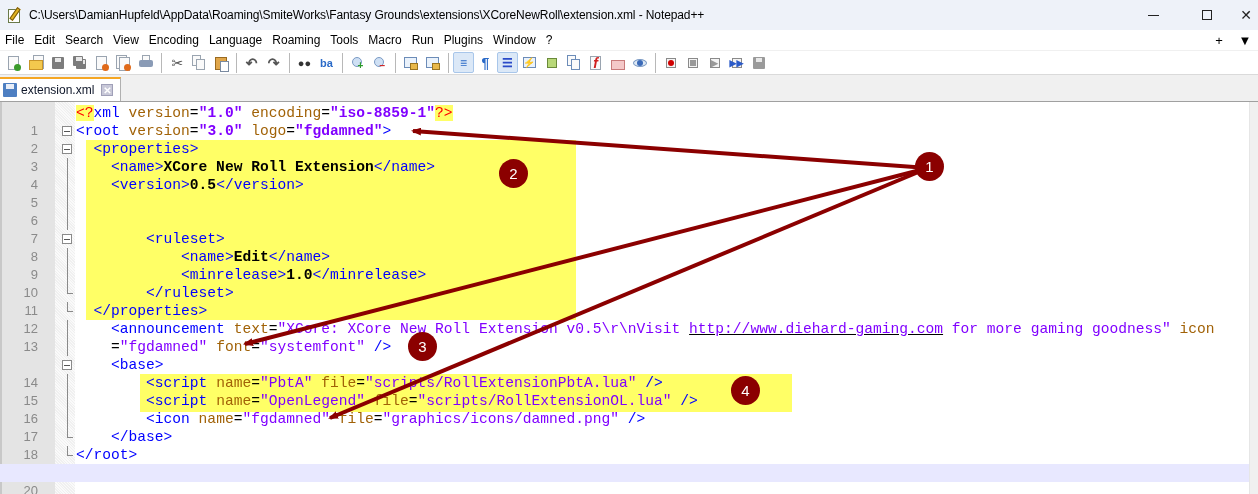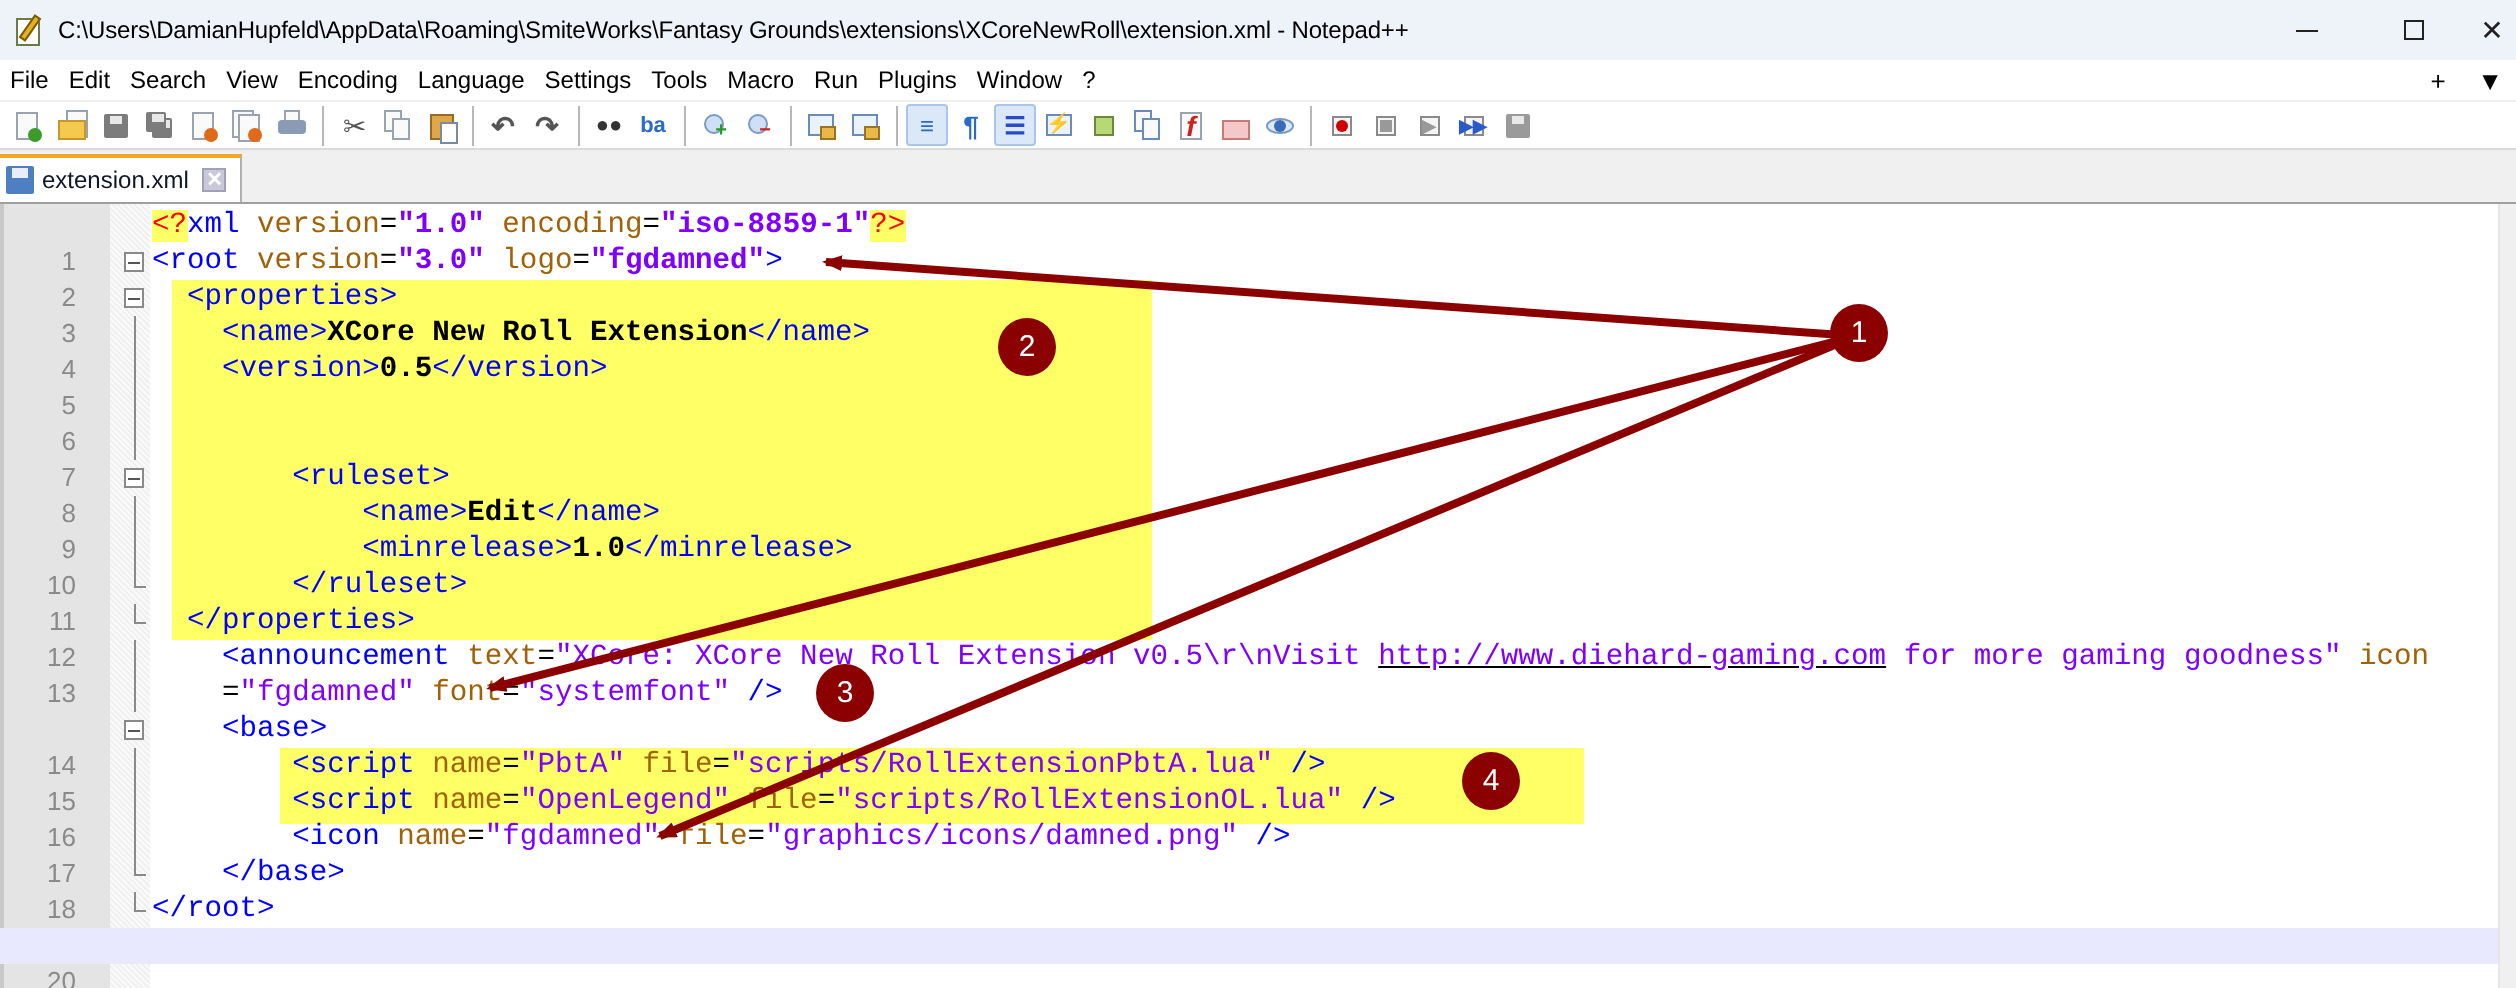--- a/index.html
+++ b/index.html
@@ -100,21 +100,21 @@
       </div>
   </div>
 
   <div class="menubar">
     <span class="menu-item">File</span>
     <span class="menu-item">Edit</span>
     <span class="menu-item">Search</span>
     <span class="menu-item">View</span>
     <span class="menu-item">Encoding</span>
     <span class="menu-item">Language</span>
-    <span class="menu-item">Settings</span>
+    <span class="menu-item">Roaming</span>
     <span class="menu-item">Tools</span>
     <span class="menu-item">Macro</span>
     <span class="menu-item">Run</span>
     <span class="menu-item">Plugins</span>
     <span class="menu-item">Window</span>
     <span class="menu-item">?</span>
     <div class="right-ctrls">
       <span>+</span>
       <span>▼</span>
     </div>

